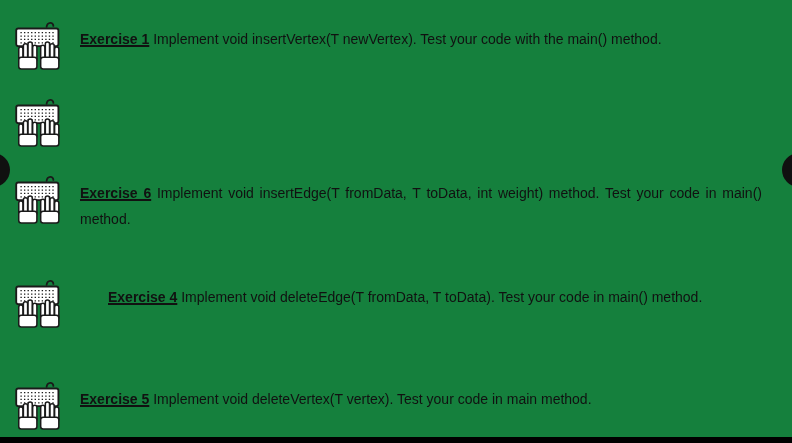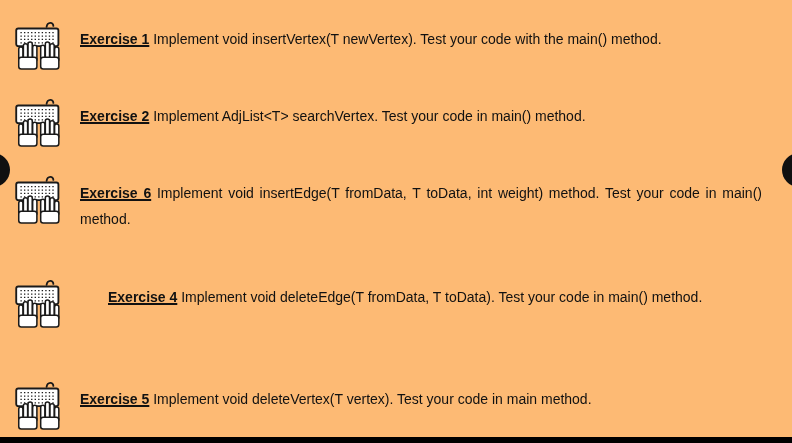--- a/index.html
+++ b/index.html
@@ -1,20 +1,20 @@
 <!DOCTYPE html>
 <html><head>
 <meta charset="utf-8">
 <style>
   html, body { margin: 0; padding: 0; background: #ffffff; }
   #slide {
     position: relative;
     width: 792px;
     height: 443px;
-    background: #fdba74;
+    background: #15803d;
     overflow: hidden;
     font-family: "Liberation Sans", "DejaVu Sans", sans-serif;
     color: #111111;
   }
   .row {
     position: absolute;
     left: 12px;
     right: 30px;
     display: flex;
     gap: 12px;
@@ -104,21 +104,20 @@
     </div>
     <div class="ex-text"><span class="ex-label">Exercise 1</span> <span>Implement void insertVertex(T newVertex). Test your code with the main() method.</span></div>
   </div>
 
   <div class="row row-2">
     <div class="icon-box">
       <svg>
           <use href="#icon-kb"></use>
         </svg>
     </div>
-    <div class="ex-text"><span class="ex-label">Exercise 2</span> <span>Implement AdjList&lt;T&gt; searchVertex. Test your code in main() method.</span></div>
   </div>
 
   <div class="row row-3">
     <div class="icon-box">
       <svg>
           <use href="#icon-kb"></use>
         </svg>
     </div>
     <div class="ex-text"><span class="ex-label">Exercise 6</span> <span>Implement void insertEdge(T fromData, T toData, int weight) method. Test your code in main() method.</span></div>
   </div>

